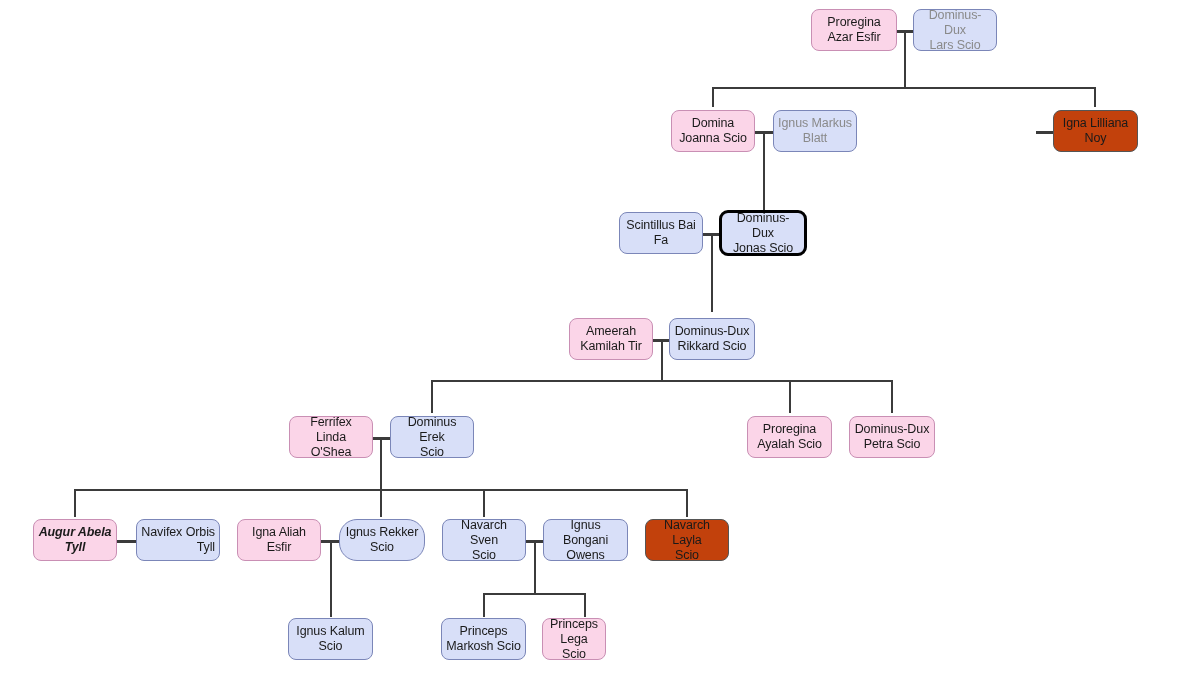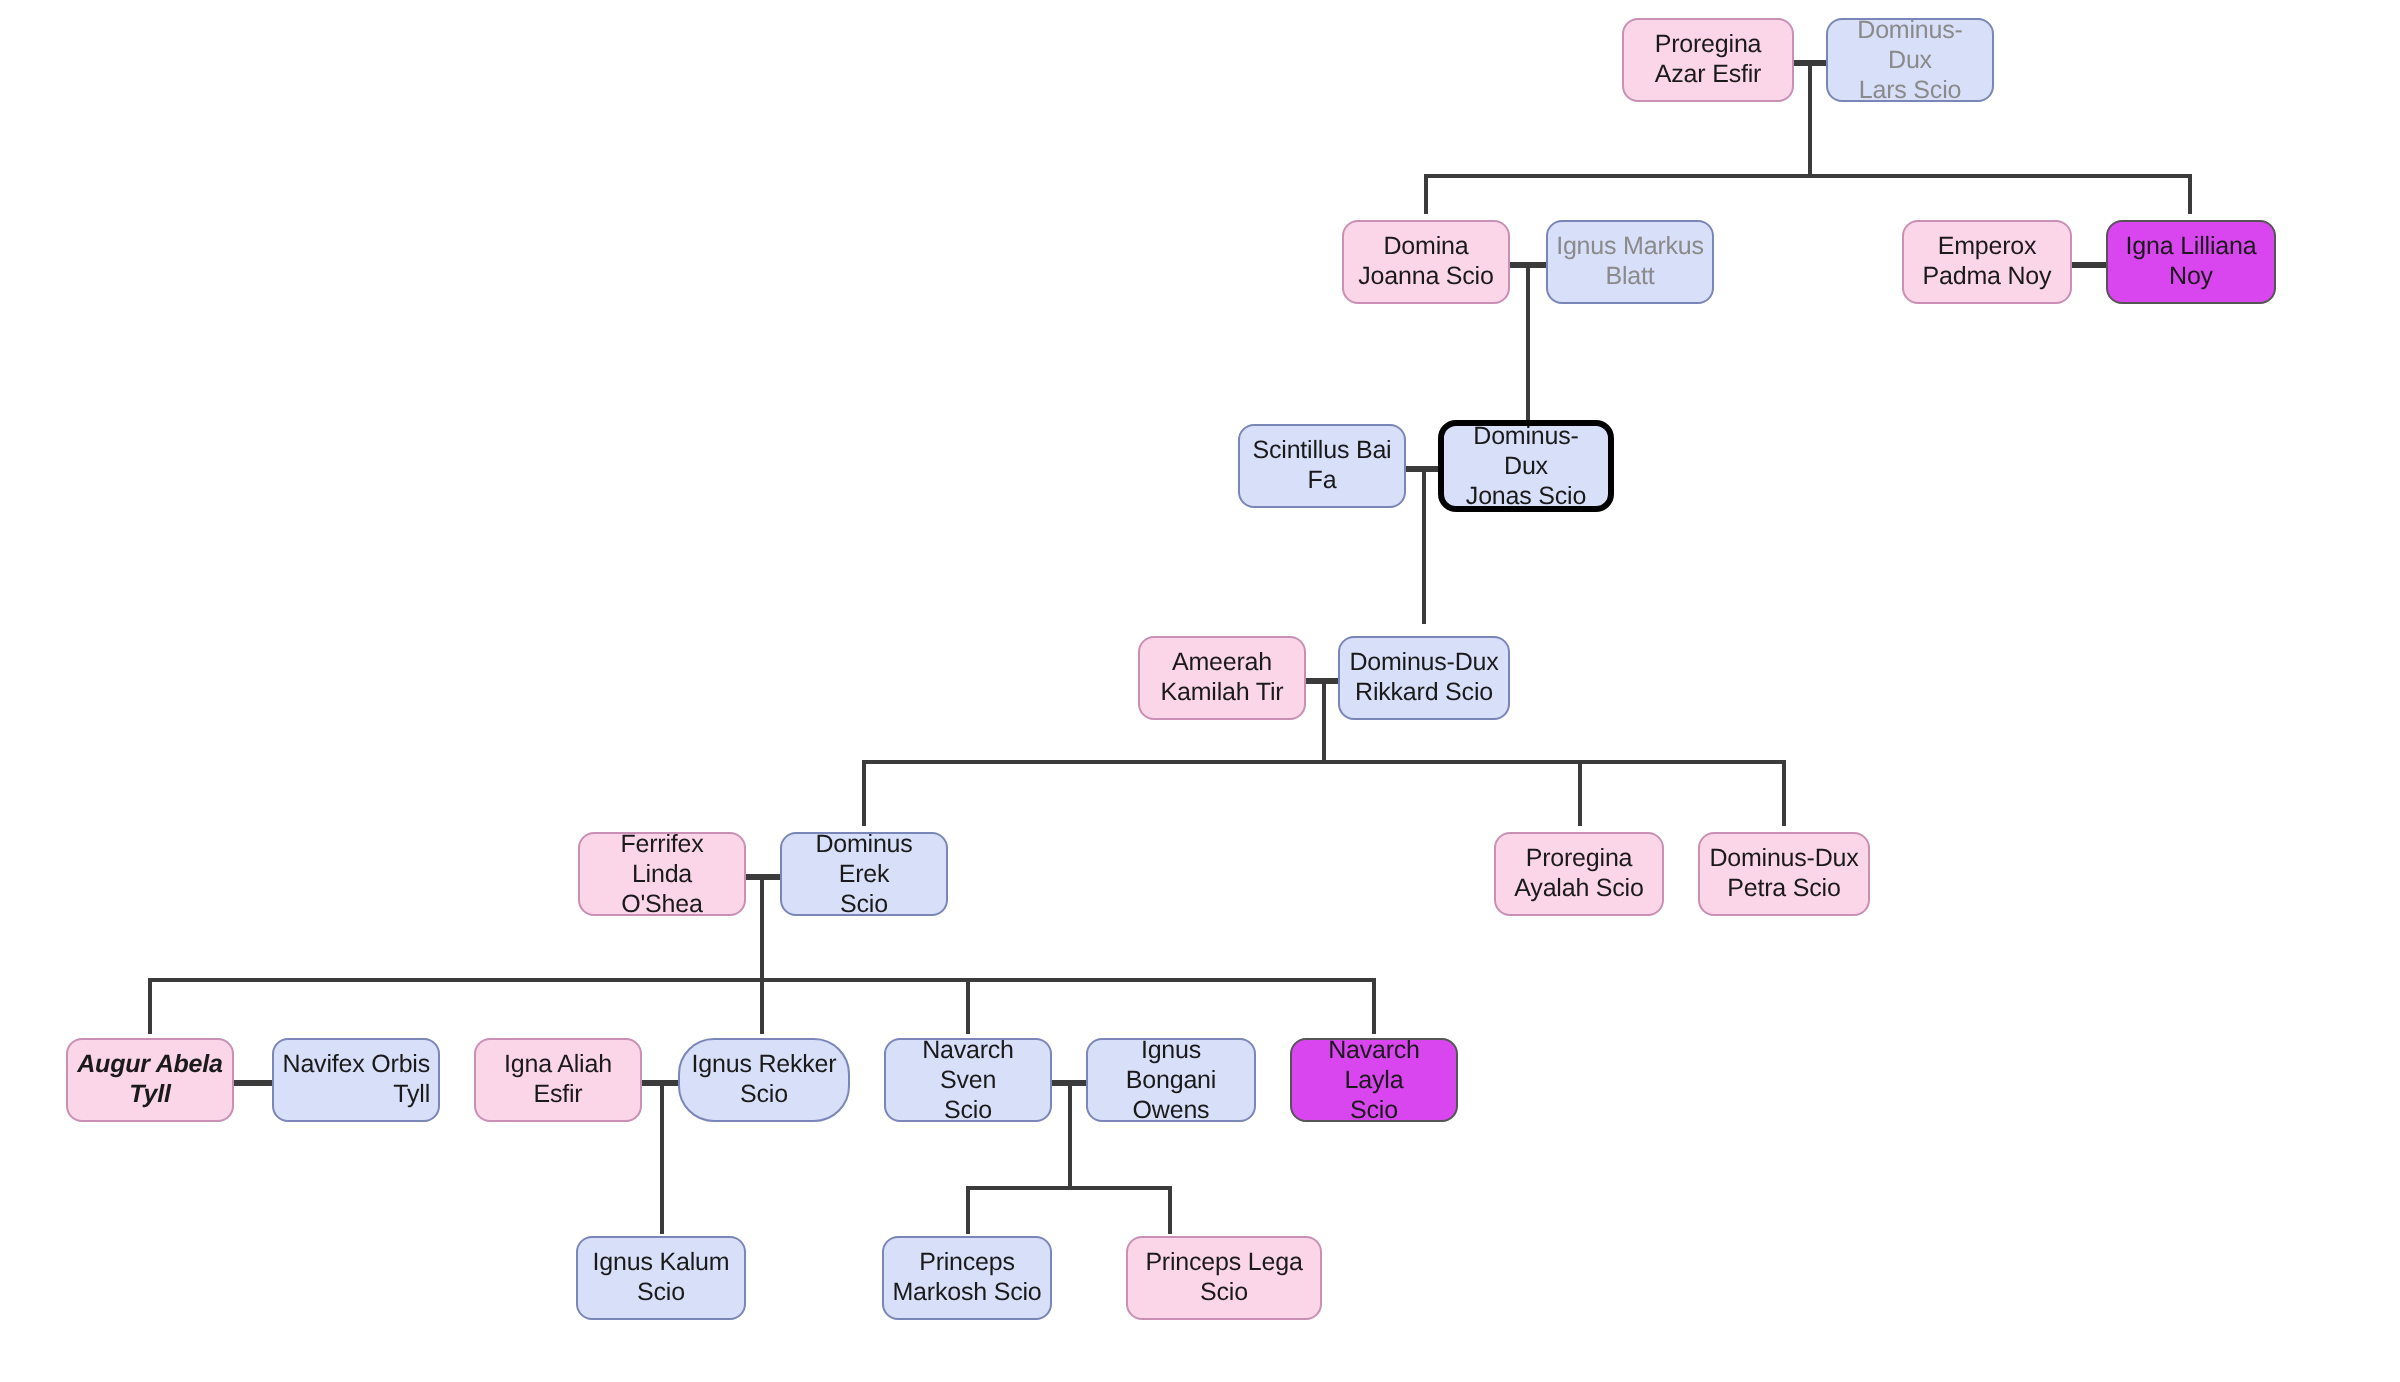--- a/index.html
+++ b/index.html
@@ -59,21 +59,21 @@
     color: #1a1a1a;
   }
   
   .node.blue {
     background: #d8dff8;
     border: 1.5px solid #7b86b8;
     color: #1a1a1a;
   }
   
   .node.white {
-    background: #d946ef;
+    background: #c2410c;
     border: 1.5px solid #555555;
     color: #1a1a1a;
   }
   
   .node.muted .txt { color: #8a8a8a; }
   
   .node.focus {
     border: 3px solid #000000;
     border-radius: 9px;
   }
@@ -145,24 +145,20 @@
   </div>
 
   <div class="node pink" style="left:671px; top:110px; width:84px; height:42px;">
     <span class="txt">Domina
 Joanna Scio</span>
   </div>
   <div class="node blue muted" style="left:773px; top:110px; width:84px; height:42px;">
     <span class="txt">Ignus Markus
 Blatt</span>
   </div>
-  <div class="node pink" style="left:951px; top:110px; width:85px; height:42px;">
-    <span class="txt">Emperox
-Padma Noy</span>
-  </div>
   <div class="node white" style="left:1053px; top:110px; width:85px; height:42px;">
     <span class="txt">Igna Lilliana
 Noy</span>
   </div>
 
   <div class="node blue" style="left:619px; top:212px; width:84px; height:42px;">
     <span class="txt">Scintillus Bai
 Fa</span>
   </div>
   <div class="node blue focus" style="left:719px; top:210px; width:88px; height:46px;">
@@ -226,18 +222,18 @@
   </div>
 
   <div class="node blue" style="left:288px; top:618px; width:85px; height:42px;">
     <span class="txt">Ignus Kalum
 Scio</span>
   </div>
   <div class="node blue" style="left:441px; top:618px; width:85px; height:42px;">
     <span class="txt">Princeps
 Markosh Scio</span>
   </div>
-  <div class="node pink" style="left:542px; top:618px; width:98px; height:42px;margin-left:21px;">
+  <div class="node pink" style="left:542px; top:618px; width:64px; height:42px;">
     <span class="txt">Princeps Lega
 Scio</span>
   </div>
 
 </div>
 
 </body></html>

